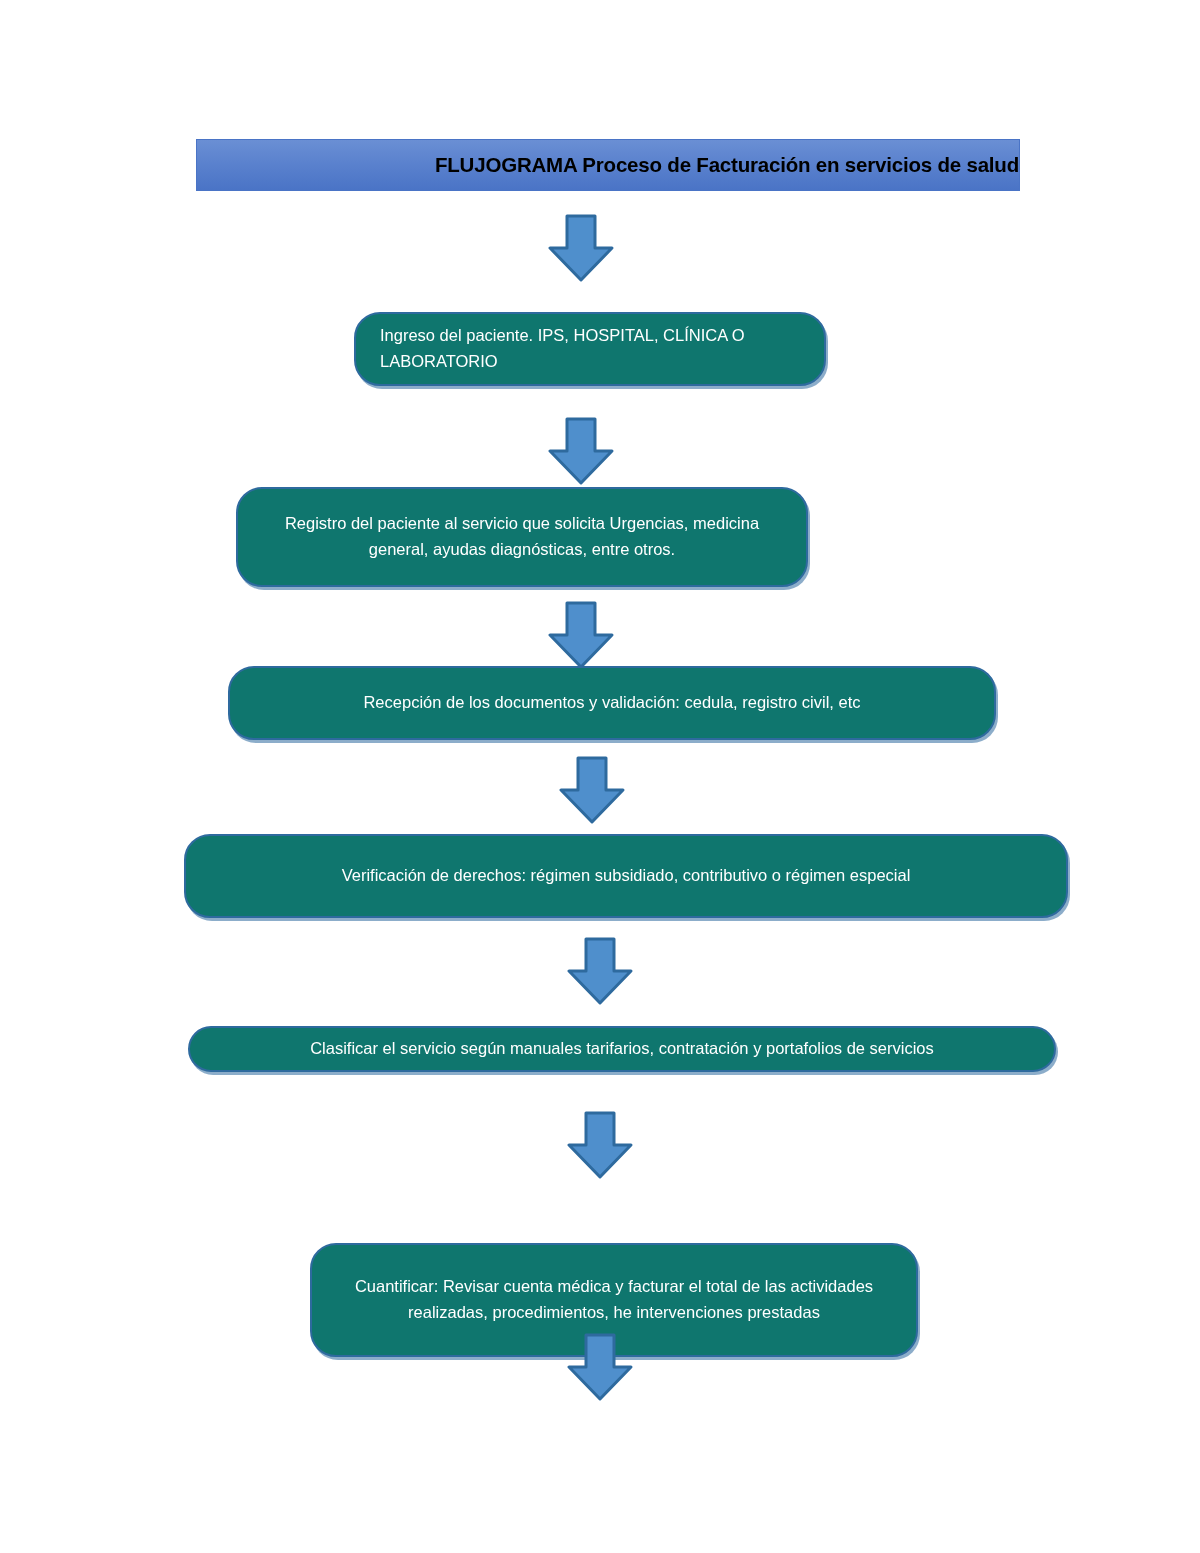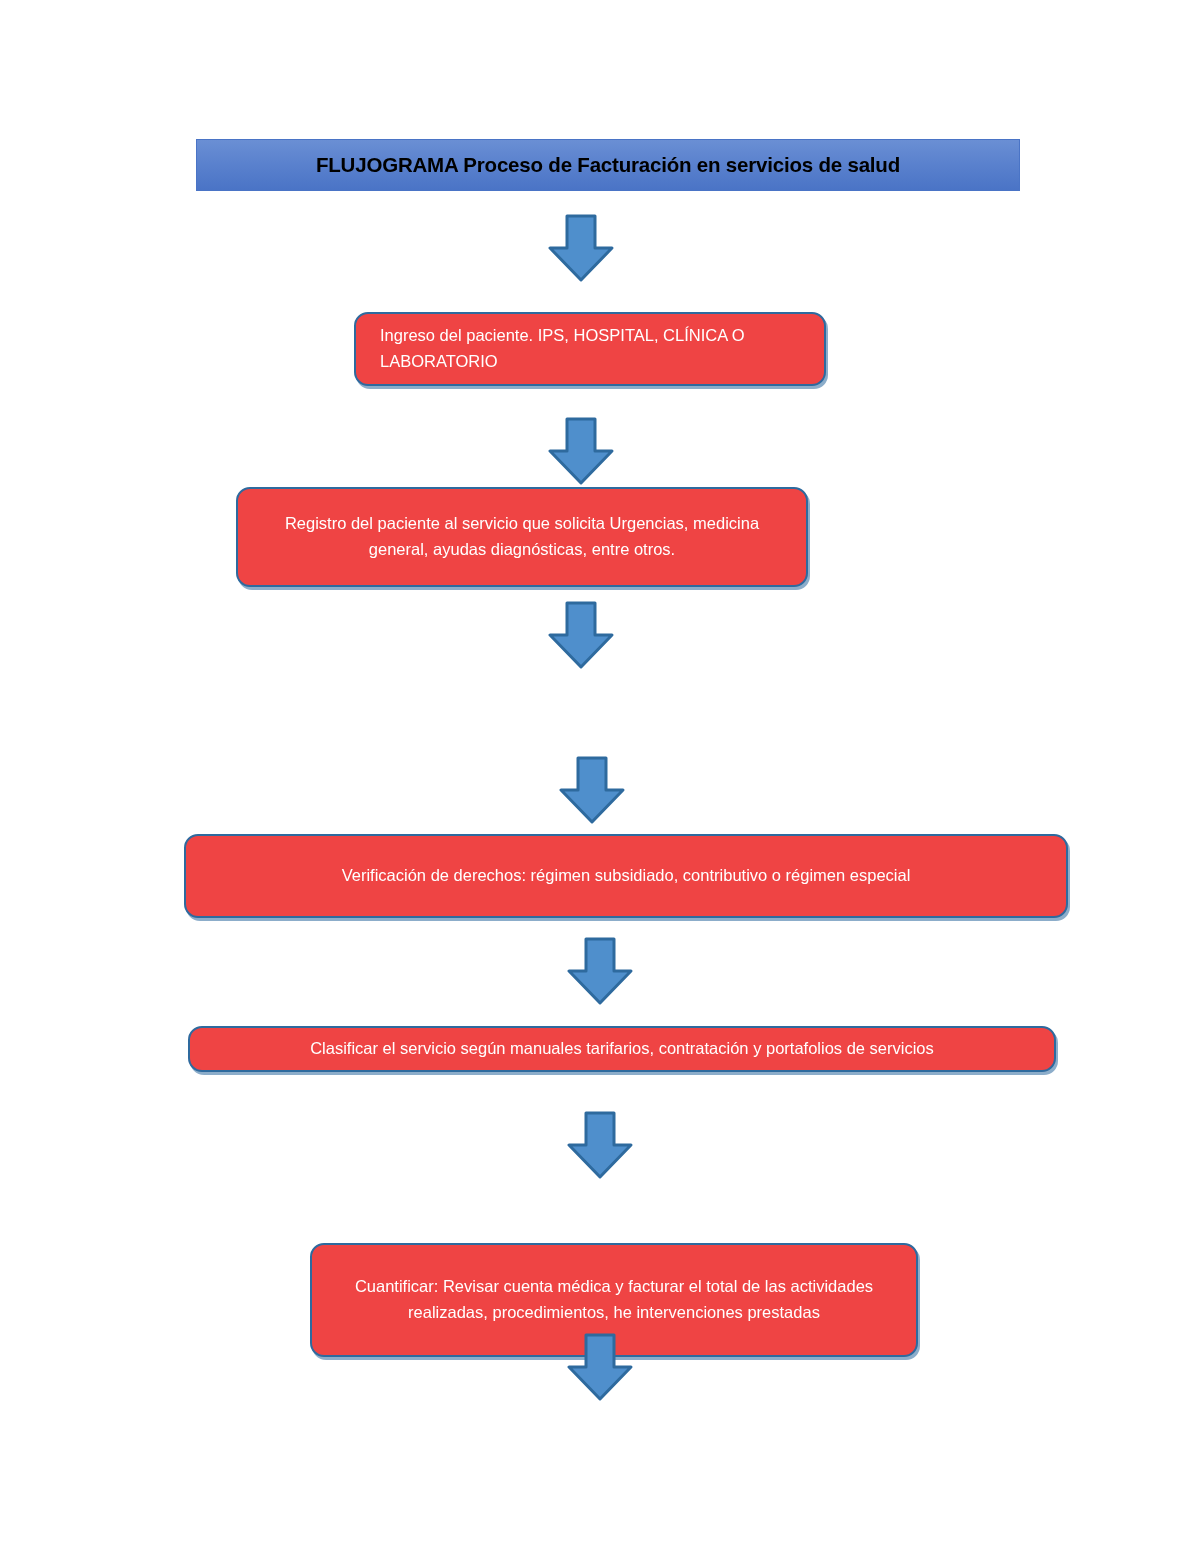--- a/index.html
+++ b/index.html
@@ -29,37 +29,37 @@
     position: absolute;
     left: 196px;
     top: 139px;
     width: 824px;
     height: 52px;
     background: linear-gradient(to bottom, #6a8fd4 0%, #5b82ce 45%, #4a74c6 100%);
     border: 1px solid #4a74c6;
     box-sizing: border-box;
     display: flex;
     align-items: center;
-    justify-content: center;
+    justify-content: flex-end;
   }
   .title-banner-text {
     color: #000000;
     font-weight: bold;
     font-size: 20.5px;
     letter-spacing: -0.2px;
     white-space: nowrap;
     text-align: center;
   }
 
   
   .node {
     position: absolute;
-    background: #ef4444;
+    background: #0f766e;
     border: 2px solid #2e6a9e;
-    border-radius: 14px;
+    border-radius: 26px;
     box-sizing: border-box;
     box-shadow: 2px 3px 0 rgba(46, 106, 158, 0.55);
     display: flex;
     align-items: center;
   }
   .node-text {
     color: #ffffff;
     font-size: 16.5px;
     line-height: 1.55;
     width: 100%;
@@ -125,20 +125,23 @@
   <div class="node" id="node-2">
     <div class="node-text">Registro del paciente al servicio que solicita   Urgencias, medicina general, ayudas diagnósticas, entre otros.</div>
   </div>
 
   <div class="arrow" id="arrow-3">
     <svg viewBox="0 0 66 68" xmlns="http://www.w3.org/2000/svg">
       <polygon points="19,2 47,2 47,34 64,34 33,66 2,34 19,34" fill="#4f8fcc" stroke="#2e6a9e" stroke-width="3" stroke-linejoin="round"></polygon>
     </svg>
   </div>
 
+  <div class="node" id="node-3">
+    <div class="node-text">Recepción de los documentos y validación: cedula, registro civil, etc</div>
+  </div>
 
   <div class="arrow" id="arrow-4">
     <svg viewBox="0 0 66 68" xmlns="http://www.w3.org/2000/svg">
       <polygon points="19,2 47,2 47,34 64,34 33,66 2,34 19,34" fill="#4f8fcc" stroke="#2e6a9e" stroke-width="3" stroke-linejoin="round"></polygon>
     </svg>
   </div>
 
   <div class="node" id="node-4">
     <div class="node-text">Verificación de derechos: régimen subsidiado, contributivo o régimen especial</div>
   </div>

